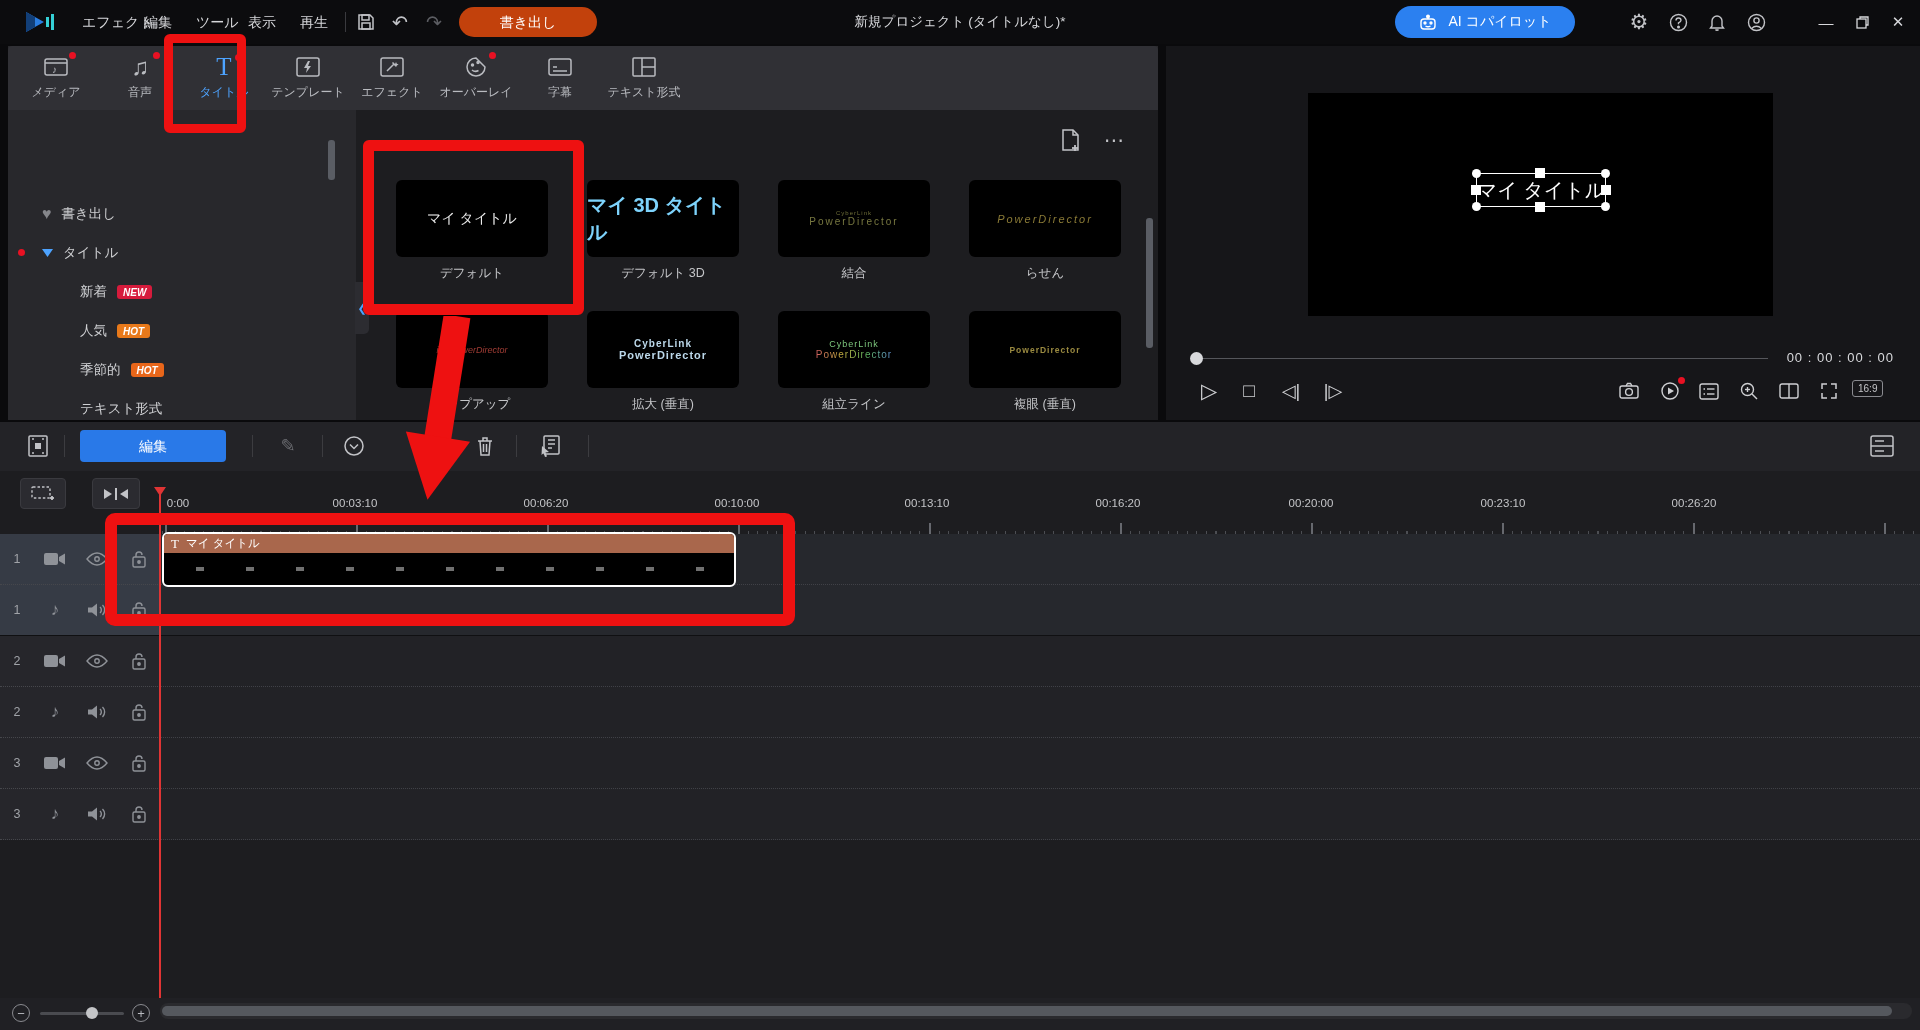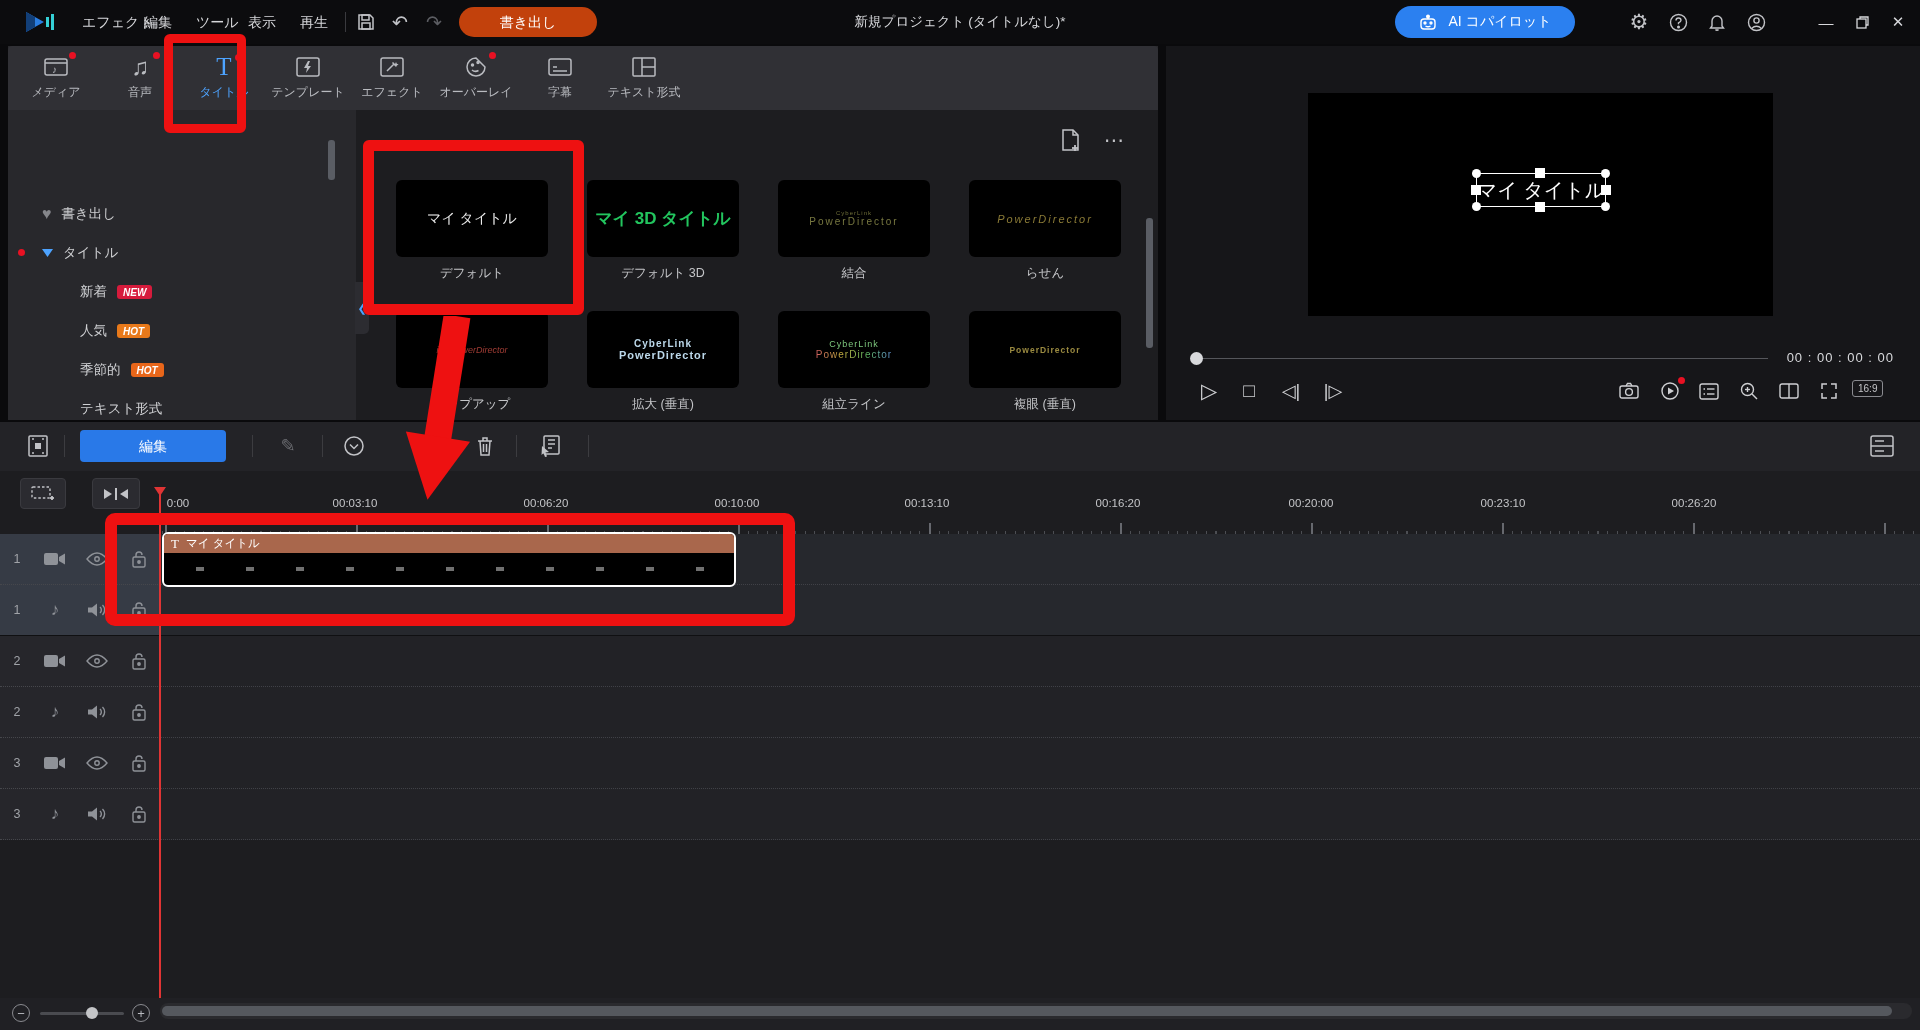--- a/index.html
+++ b/index.html
@@ -38,21 +38,21 @@
   #searchbar::placeholder { color:#8a8b8f; }
   .grid-ic { position:absolute; color:#c2c3c7; }
   .card { position:absolute; width:152px; }
   .thumb { width:152px; height:77px; background:#000; border-radius:6px; display:flex; flex-direction:column; align-items:center; justify-content:center; overflow:hidden; }
   .card .clabel { margin-top:8px; text-align:center; font-size:12.5px; color:#c4c5c8; }
   .collapse-tab { position:absolute; left:-1px; top:172px; width:14px; height:52px; background:#2c2c31; border-radius:0 5px 5px 0;
                   display:flex; align-items:center; justify-content:center; color:#4da3ff; font-size:11px; }
 
   
   .t-plain  { color:#efefef; font-size:14px; }
-  .t-3d     { color:#22c55e; font-size:17px; font-weight:bold; }
+  .t-3d     { color:#7dd3fc; font-size:20px; font-weight:bold; }
   .t-top    { font-size:6px; letter-spacing:1px; }
   .t-join   { color:#6e6e38; } .t-join .t-main { font-size:10px; letter-spacing:2px; color:#787840; }
   .t-spiral { color:#8a7a36; font-style:italic; font-size:11px; letter-spacing:2px; }
   .t-pop    { color:#a03c34; font-style:italic; font-size:9px; }
   .t-bubble { color:#bcd8ea; font-weight:bold; } .t-bubble .t-main { font-size:11px; letter-spacing:1px; }
   .t-multi  .t-top { color:#7ec87e; } .t-multi .t-main { font-size:10px; letter-spacing:1px;
               background:linear-gradient(90deg,#d06060,#c8b040,#60b860,#6090d0); -webkit-background-clip:text; background-clip:text; color:transparent; }
   .t-gold   { color:#9a8a40; font-weight:bold; font-size:8.5px; letter-spacing:1px; }
 
   

